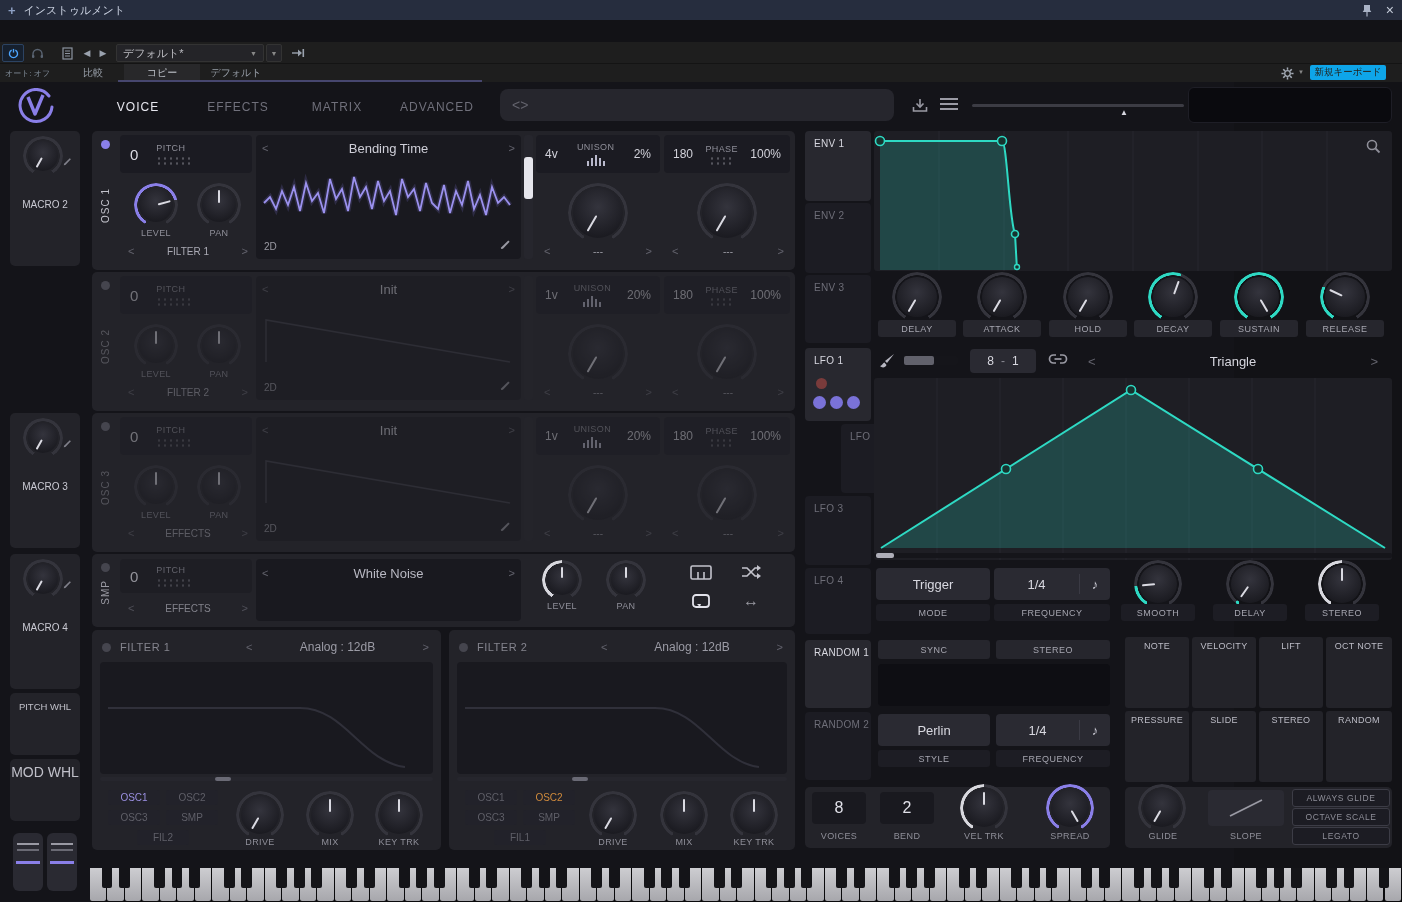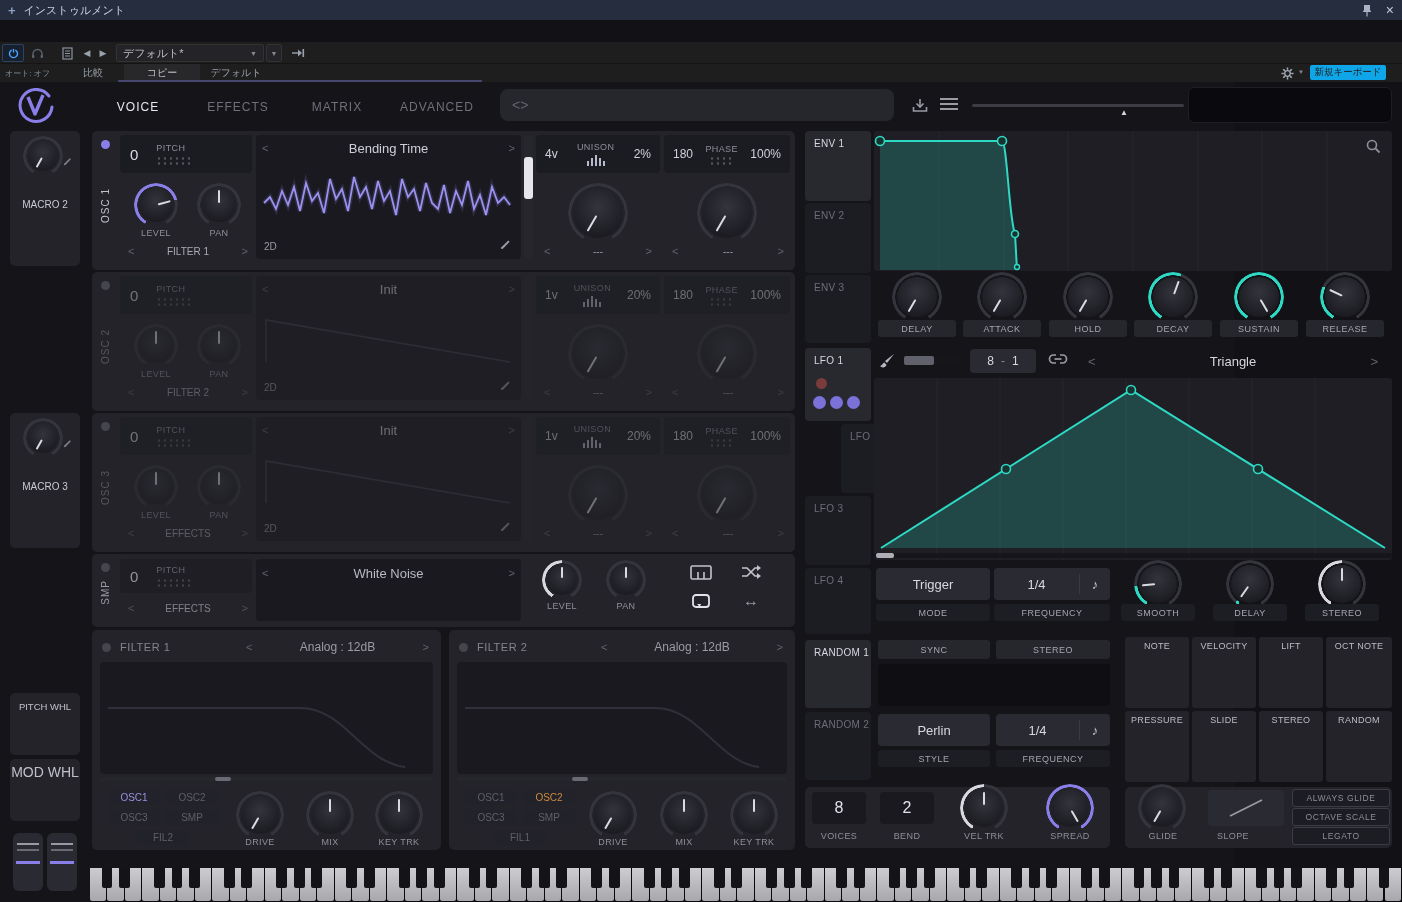--- a/index.html
+++ b/index.html
@@ -206,20 +206,36 @@
         </div>
       <span class="ab" style="left:53px;top:26px;">
           <svg width="9" height="9" viewBox="0 0 12 12">
             <path d="M1 11l2.2-.5L10.5 3 9 1.5 1.5 9z" fill="#80808a"></path>
           </svg>
         </span>
       <div class="ab ctr" style="left:0;top:66px;width:70px;height:14px;">
           <span style="font-size:10px;color:#c9c9d2;">MACRO 3</span>
         </div>
     </div>
+    <div class="ab panel" style="left:10px;top:472px;width:70px;height:135px;">
+      <div class="knob" style="left:18px;top:10px;width:30px;height:30px;--deg:0;--r:-150deg;">
+          <i class="ring"></i>
+          <i class="rot">
+            <i class="ptr"></i>
+          </i>
+        </div>
+      <span class="ab" style="left:53px;top:26px;">
+          <svg width="9" height="9" viewBox="0 0 12 12">
+            <path d="M1 11l2.2-.5L10.5 3 9 1.5 1.5 9z" fill="#80808a"></path>
+          </svg>
+        </span>
+      <div class="ab ctr" style="left:0;top:66px;width:70px;height:14px;">
+          <span style="font-size:10px;color:#c9c9d2;">MACRO 4</span>
+        </div>
+    </div>
     <div class="ab panel" style="left:10px;top:611px;width:70px;height:62px;">
       <div class="ab ctr" style="left:0;top:6px;width:70px;height:14px;">
           <span style="font-size:9.5px;color:#c0c0c9;">PITCH WHL</span>
         </div>
     </div>
     <div class="ab panel" style="left:10px;top:677px;width:70px;height:62px;">
       <div class="ab ctr" style="left:0;top:6px;width:70px;height:14px;">
           <span style="font-size:14px;color:#c0c0c9;">MOD WHL</span>
         </div>
     </div>
@@ -1002,21 +1018,21 @@
           </i>
         </div>
       <div class="ab ctr" style="left:0;top:42px;width:76px;height:13px;">
           <span class="lbl">GLIDE</span>
         </div>
       <div class="ab vbox" style="left:83px;top:3px;width:76px;height:36px;">
         <svg width="40" height="22" viewBox="0 0 40 22">
             <line x1="4" y1="19" x2="36" y2="3" stroke="#9a9aa4" stroke-width="1.8"></line>
           </svg>
       </div>
-      <div class="ab ctr" style="left:70px;top:42px;width:76px;height:13px;">
+      <div class="ab ctr" style="left:83px;top:42px;width:76px;height:13px;">
           <span class="lbl">SLOPE</span>
         </div>
       <div class="toggle" style="left:167px;top:2px;width:96px;height:16px;">
           <span>ALWAYS GLIDE</span>
         </div>
       <div class="toggle" style="left:167px;top:21px;width:96px;height:16px;">
           <span>OCTAVE SCALE</span>
         </div>
       <div class="toggle" style="left:167px;top:40px;width:96px;height:16px;">
           <span>LEGATO</span>

